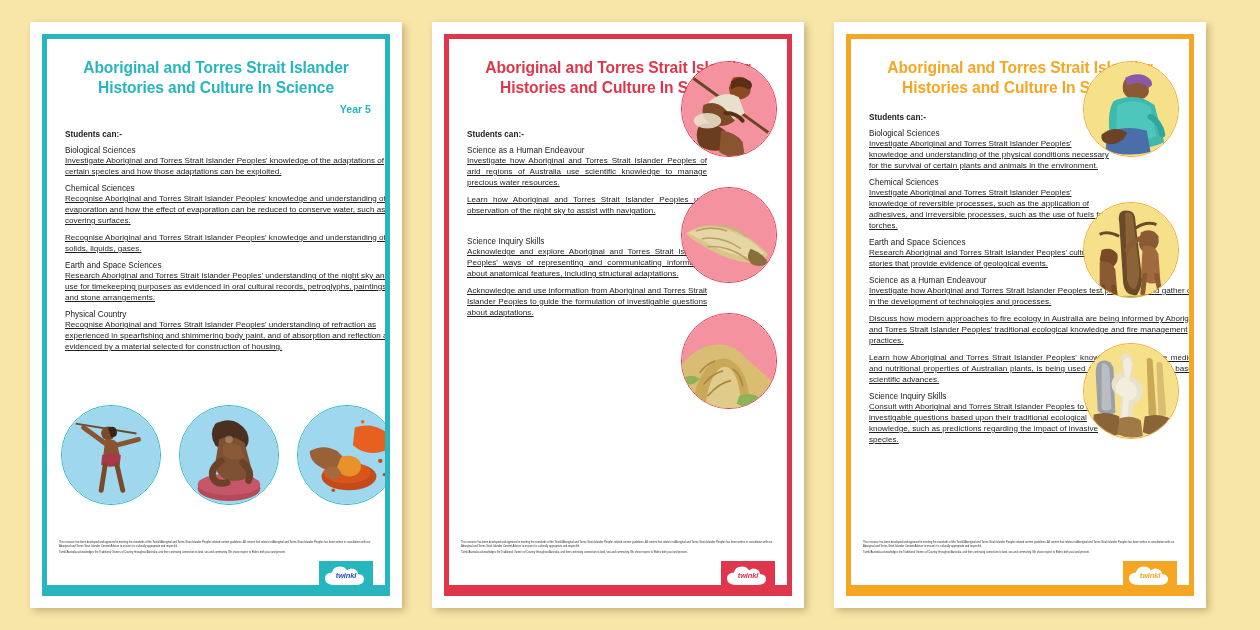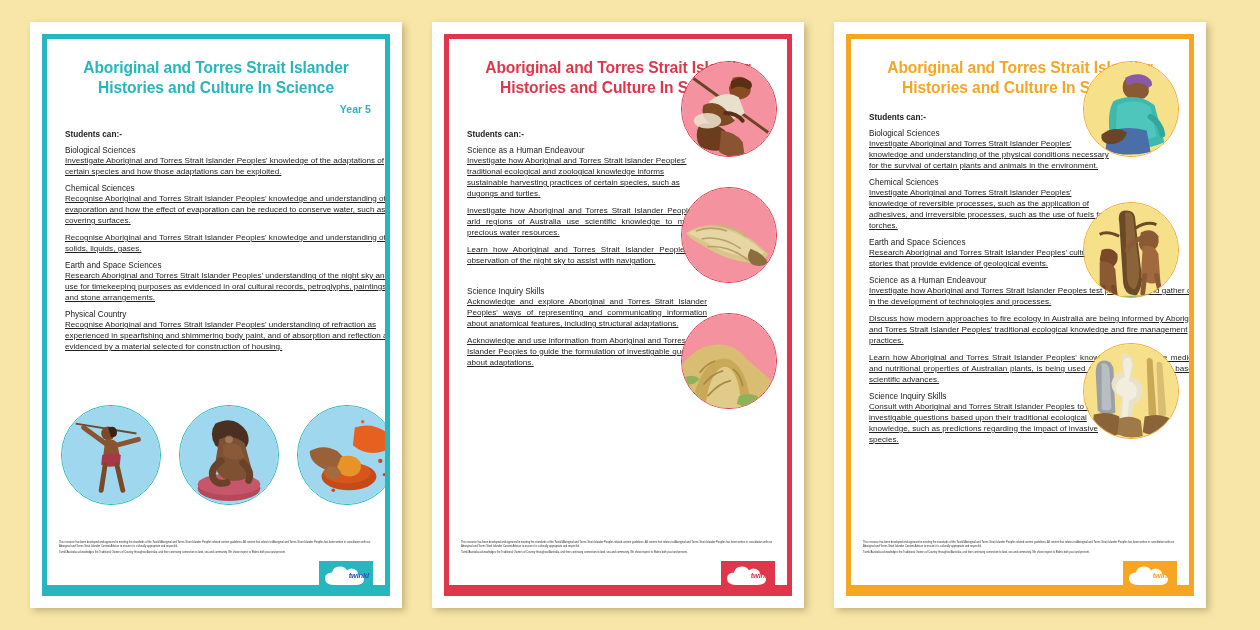--- a/index.html
+++ b/index.html
@@ -188,21 +188,21 @@
     position: relative;
     width: 46px;
     height: 22px;
   }
   .brand-cloud svg { display: block; width: 100%; height: 100%; }
   .brand-word {
     position: absolute;
     left: 0; right: 0;
     top: 50%;
     transform: translateY(-52%);
-    text-align: right;
+    text-align: center;
     font-size: 7.6px;
     font-weight: bold;
     font-style: italic;
     color: #2a52be;
     letter-spacing: -0.2px;
   }
   .sheet-2 .brand-word { color: #e0364b; }
   .sheet-3 .brand-word { color: #f5a623; }
 </style>
 </head>
@@ -319,21 +319,20 @@
         <div>Histories and Culture In Science</div>
       </div>
       <div class="subtitle">Year 5</div>
 
       <div class="body-area">
         <div class="text-col">
           <div class="intro">Students can:-</div>
 
           <div>
             <div class="sec-head">Science as a Human Endeavour</div>
-            <div class="para">Investigate how Aboriginal and Torres Strait Islander Peoples' traditional ecological and zoological knowledge informs sustainable harvesting practices of certain species, such as dugongs and turtles.</div>
             <div class="para just">Investigate how Aboriginal and Torres Strait Islander Peoples of arid regions of Australia use scientific knowledge to manage precious water resources.</div>
             <div class="para just">Learn how Aboriginal and Torres Strait Islander Peoples use observation of the night sky to assist with navigation.</div>
           </div>
 
           <div style="height:14px"></div>
 
           <div>
             <div class="sec-head">Science Inquiry Skills</div>
             <div class="para just">Acknowledge and explore Aboriginal and Torres Strait Islander Peoples' ways of representing and communicating information about anatomical features, including structural adaptations.</div>
             <div class="para just">Acknowledge and use information from Aboriginal and Torres Strait Islander Peoples to guide the formulation of investigable questions about adaptations.</div>

